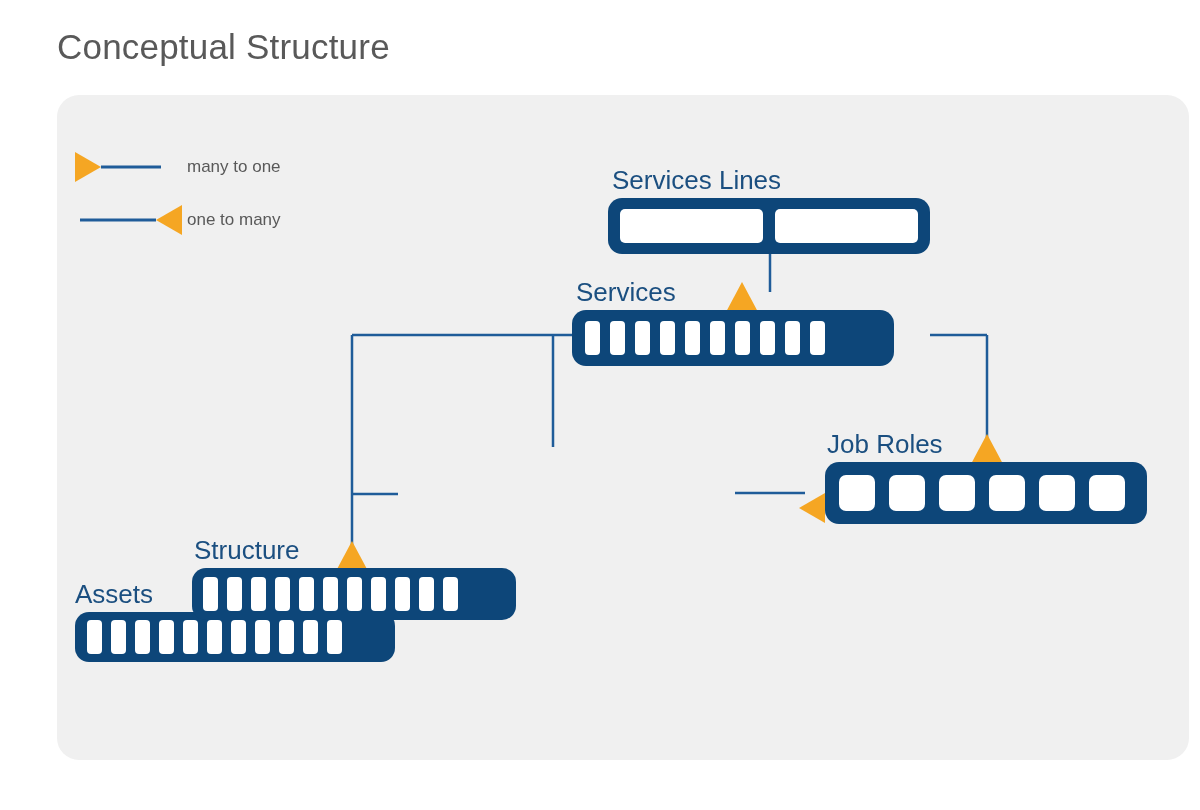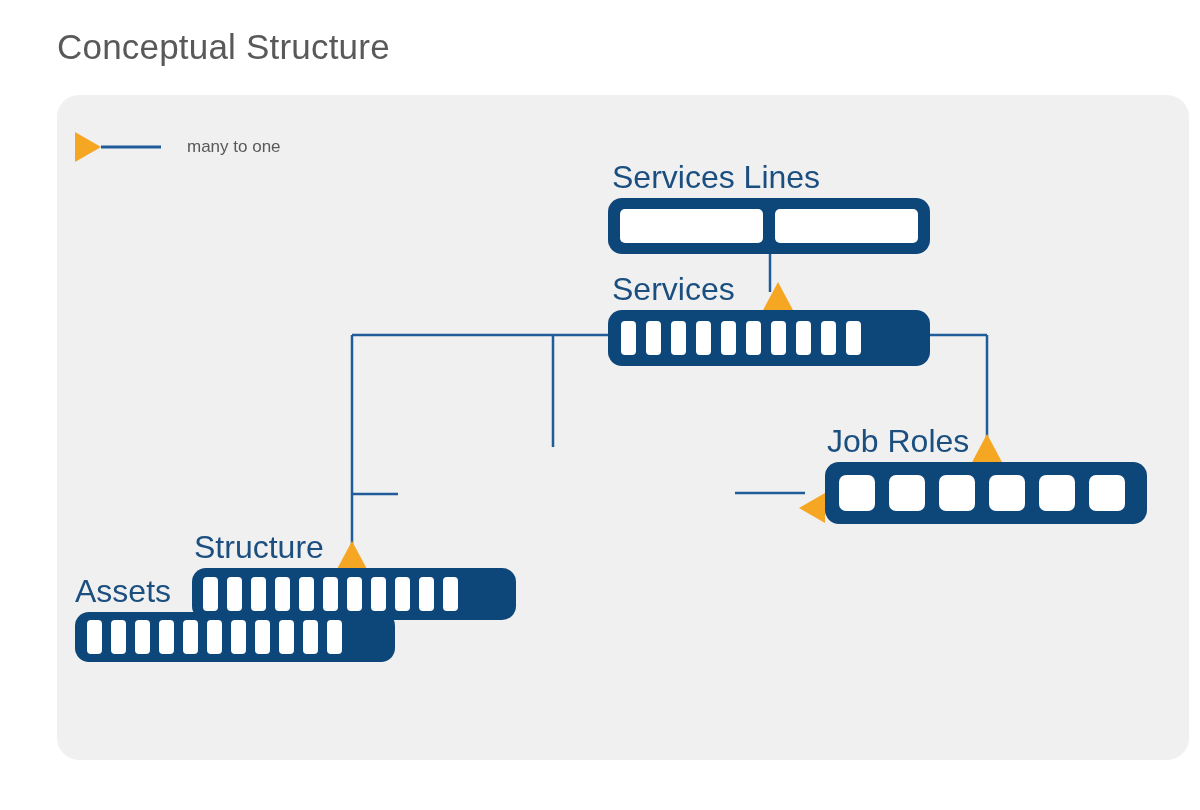--- a/index.html
+++ b/index.html
@@ -15,39 +15,39 @@
   }
   .panel{
     position:absolute;left:57px;top:95px;width:1132px;height:665px;
     background:#f0f0f0;border-radius:22px;
   }
   .stage{position:absolute;left:0;top:0;width:1200px;height:810px;}
   svg.wires{position:absolute;left:0;top:0;width:1200px;height:810px;overflow:visible;}
 
   
   .legend{position:absolute;left:75px;top:130px;width:300px;}
-  .legend-row{position:relative;height:33px;}
+  .legend-row{position:relative;height:33px;margin-top:20px;}
   .legend-label{
     position:absolute;left:112px;top:50%;transform:translateY(-50%);
     font-size:17px;color:#595959;white-space:nowrap;
   }
   .lg-line{
     position:absolute;top:50%;transform:translateY(-50%);
     height:3px;background:#1f5c99;
   }
   .tri{position:absolute;width:0;height:0;}
   .tri-r{border-top:15px solid transparent;border-bottom:15px solid transparent;border-left:26px solid #f5a623;}
   .tri-l{border-top:15px solid transparent;border-bottom:15px solid transparent;border-right:26px solid #f5a623;}
   .tri-up{border-left:16px solid transparent;border-right:16px solid transparent;border-bottom:30px solid #f5a623;}
 
   
   .node{position:absolute;}
   .node-label{
     position:absolute;bottom:100%;margin-bottom:2px;
-    font-size:32px;color:#1b4f80;white-space:nowrap;font-weight:400;
+    font-size:26px;color:#1b4f80;white-space:nowrap;font-weight:400;
   }
   .bar{
     background:#0d4679;border-radius:14px;
     display:flex;align-items:center;box-sizing:border-box;
     position:relative;
   }
   .slot{background:#ffffff;flex:0 0 auto;}
 </style>
 </head>
 <body>
@@ -80,32 +80,37 @@
 
   <div class="legend">
 
     <div class="legend-row">
       <span class="tri tri-r" style="left:0px;top:50%;transform:translateY(-50%);"></span>
       <span class="lg-line" style="left:26px;width:60px;"></span>
       <span class="legend-label">many to one</span>
     </div>
 
 
+    <div class="legend-row">
+      <span class="lg-line" style="left:5px;width:76px;"></span>
+      <span class="tri tri-l" style="left:81px;top:50%;transform:translateY(-50%);"></span>
+      <span class="legend-label">one to many</span>
+    </div>
 
   </div>
 
   <div class="node" style="left:608px;top:198px;">
     <div class="node-label" style="left:4px;">Services Lines</div>
     <div class="bar" id="bar-services-lines" style="width:322px;height:56px;padding:0 12px;gap:12px;">
         <span class="slot" style="height: 34px; border-radius: 5px; flex: 1 1 0px;"></span>
         <span class="slot" style="height: 34px; border-radius: 5px; flex: 1 1 0px;"></span>
       </div>
   </div>
 
-  <div class="node" style="left:608px;top:310px;">
+  <div class="node" style="left:572px;top:310px;">
     <div class="node-label" style="left:4px;">Services</div>
     <span class="tri tri-up" style="left:154px;top:-28px;"></span>
     <div class="bar" id="bar-services" style="width:322px;height:56px;padding:0 13px;gap:10px;">
         <span class="slot" style="height: 34px; border-radius: 4px; width: 15px;"></span>
         <span class="slot" style="height: 34px; border-radius: 4px; width: 15px;"></span>
         <span class="slot" style="height: 34px; border-radius: 4px; width: 15px;"></span>
         <span class="slot" style="height: 34px; border-radius: 4px; width: 15px;"></span>
         <span class="slot" style="height: 34px; border-radius: 4px; width: 15px;"></span>
         <span class="slot" style="height: 34px; border-radius: 4px; width: 15px;"></span>
         <span class="slot" style="height: 34px; border-radius: 4px; width: 15px;"></span>

